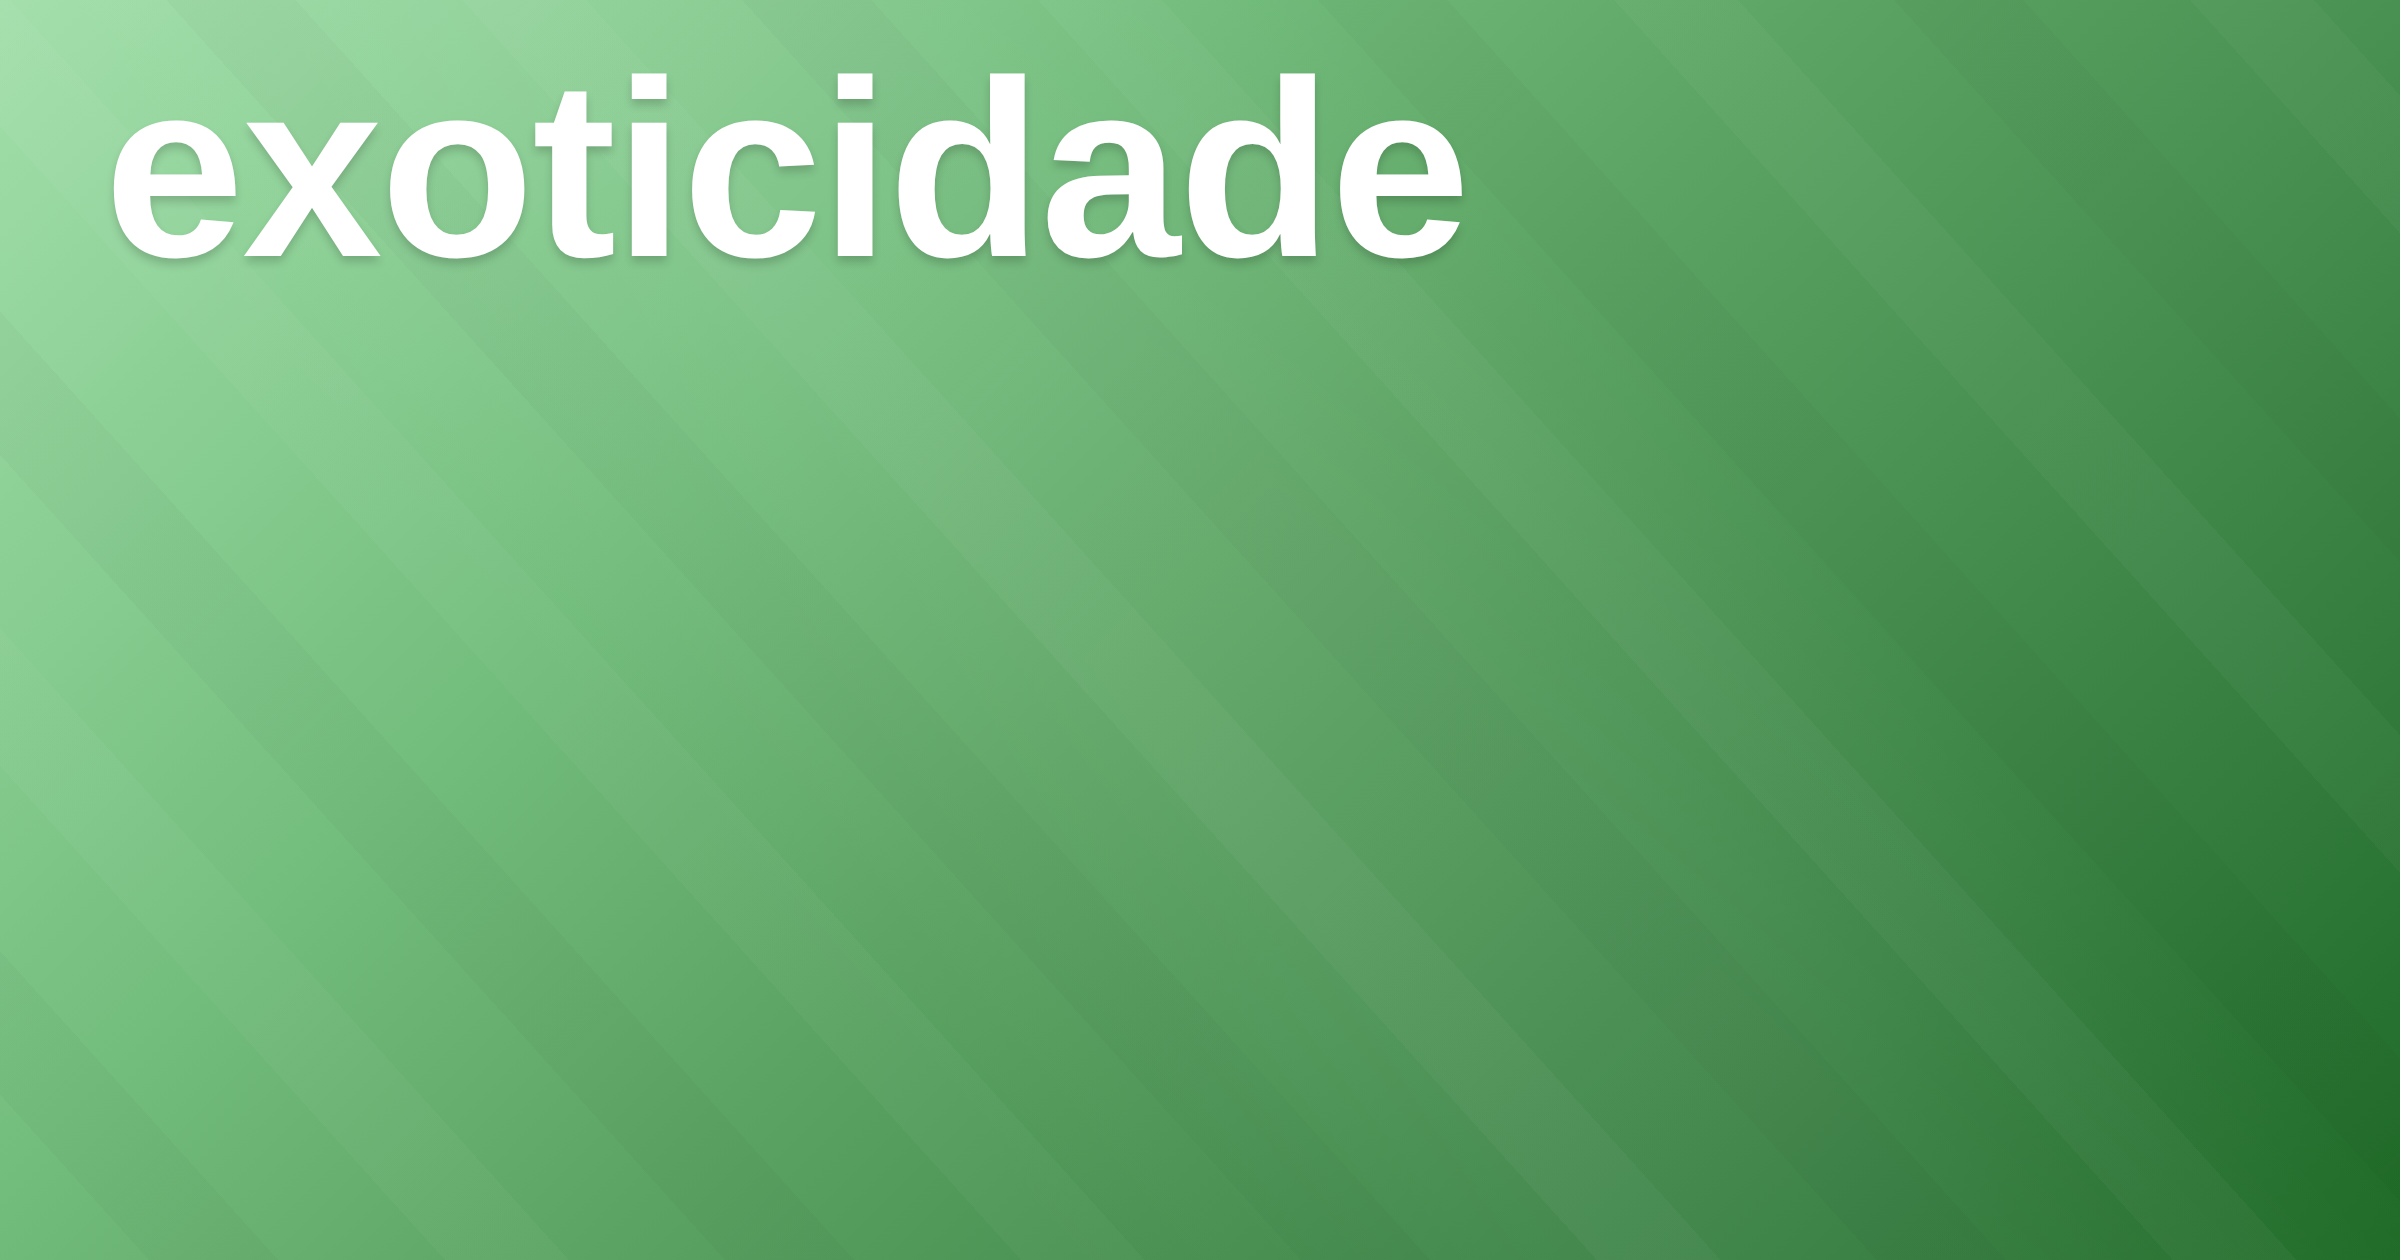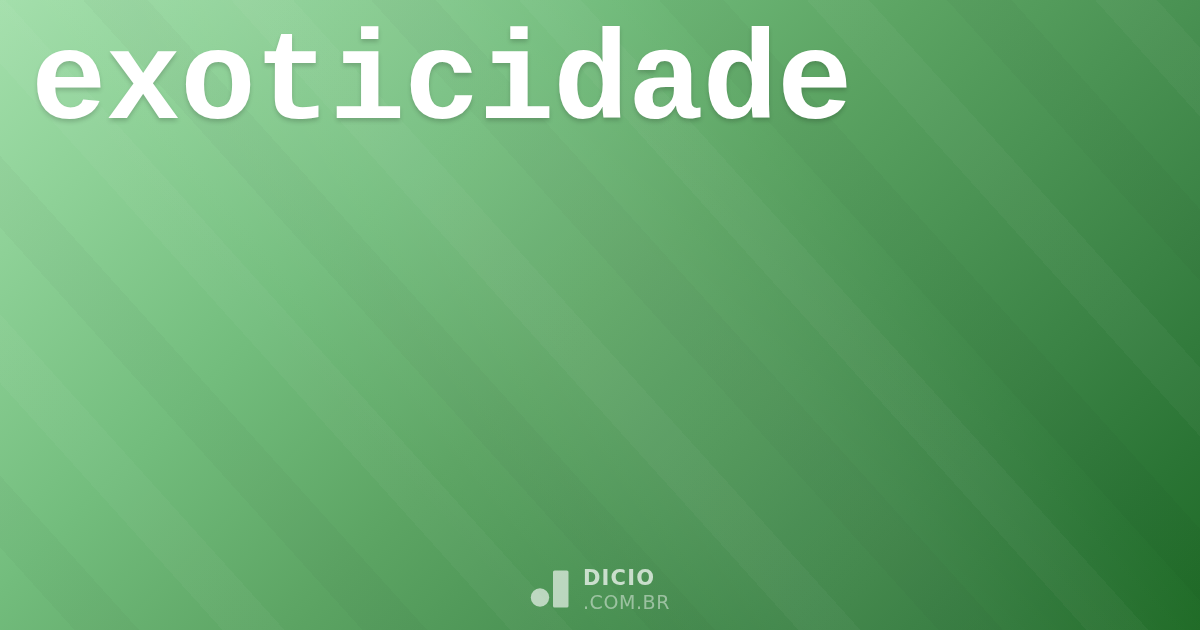--- a/index.html
+++ b/index.html
@@ -61,24 +61,24 @@
     pointer-events: none;
   }
 
   #content {
     position: absolute;
     inset: 0;
   }
 
   #word {
     position: absolute;
-    left: 31px;
+    left: 52px;
     top: 16px;
     color: #ffffff;
-    font-family: Liberation Mono, monospace;
+    font-family: Liberation Sans, sans-serif;
     font-weight: bold;
     font-size: 126px;
     line-height: 138px;
     letter-spacing: -1px;
     white-space: nowrap;
     text-shadow: 0 3px 4px rgba(0,0,0,0.17);
   }
 
   #definition {
     position: absolute;
@@ -138,30 +138,15 @@
 <div id="card">
 
   <div id="bands"></div>
   <div id="sheen"></div>
 
   <div id="content">
 
     <div id="word">exoticidade</div>
 
 
-    <div id="logo">
-
-      <span id="logo-mark">
-        <svg width="40" height="40" viewBox="0 0 40 40" aria-hidden="true">
-          <circle cx="10" cy="29.5" r="9.2" fill="rgba(255,255,255,0.62)"></circle>
-          <rect x="23" y="2.5" width="15.5" height="37" rx="1.6" fill="rgba(255,255,255,0.62)"></rect>
-        </svg>
-      </span>
-
-      <span id="logo-text">
-        <span id="logo-name">DICIO</span>
-        <span id="logo-tld">.COM.BR</span>
-      </span>
-
-    </div>
 
   </div>
 </div>
 
 </body></html>

